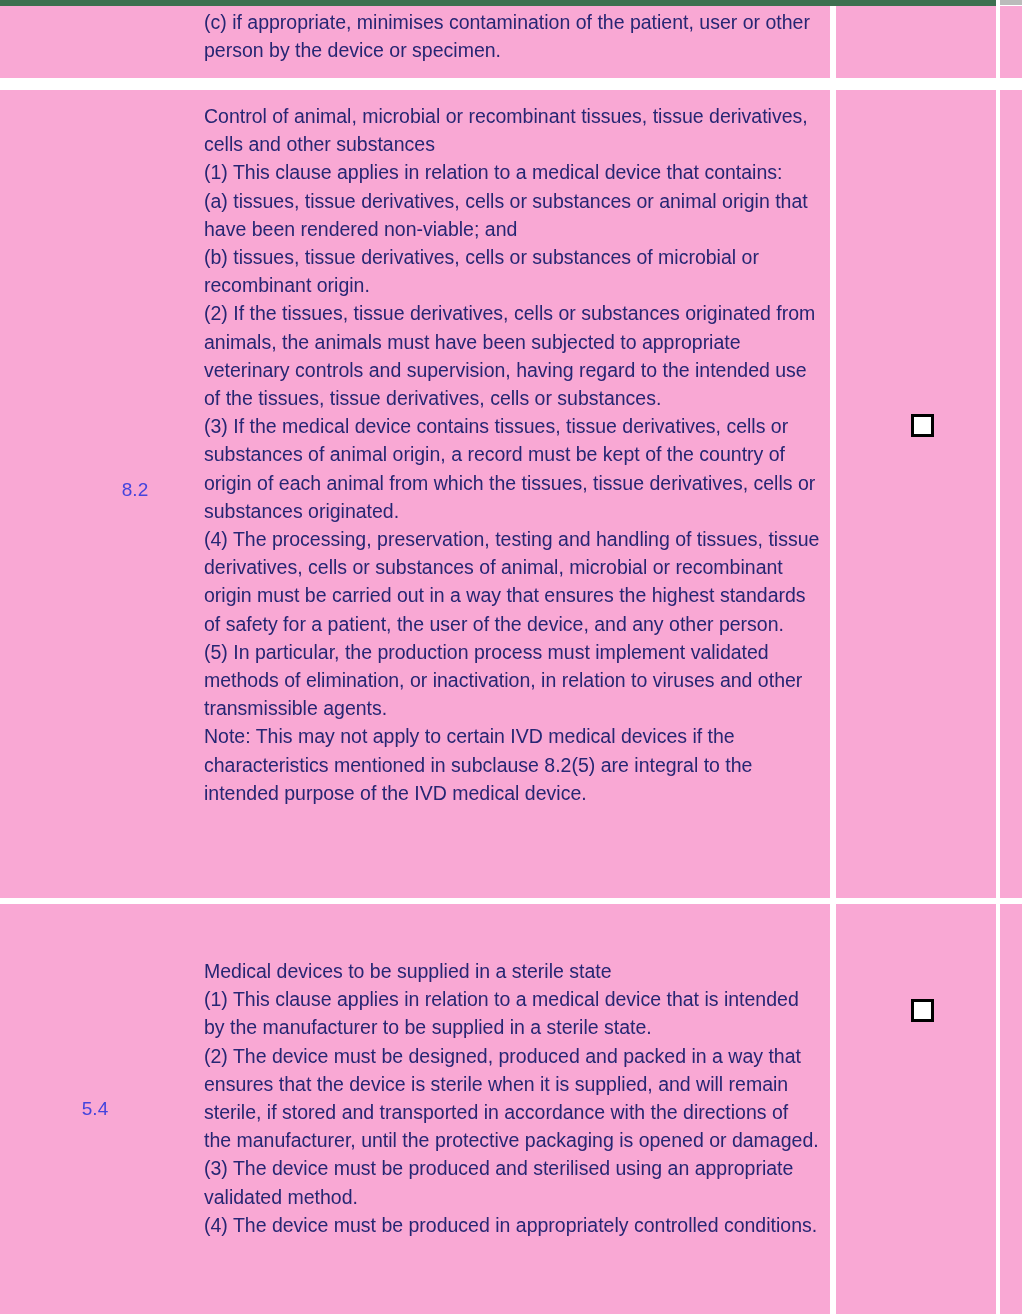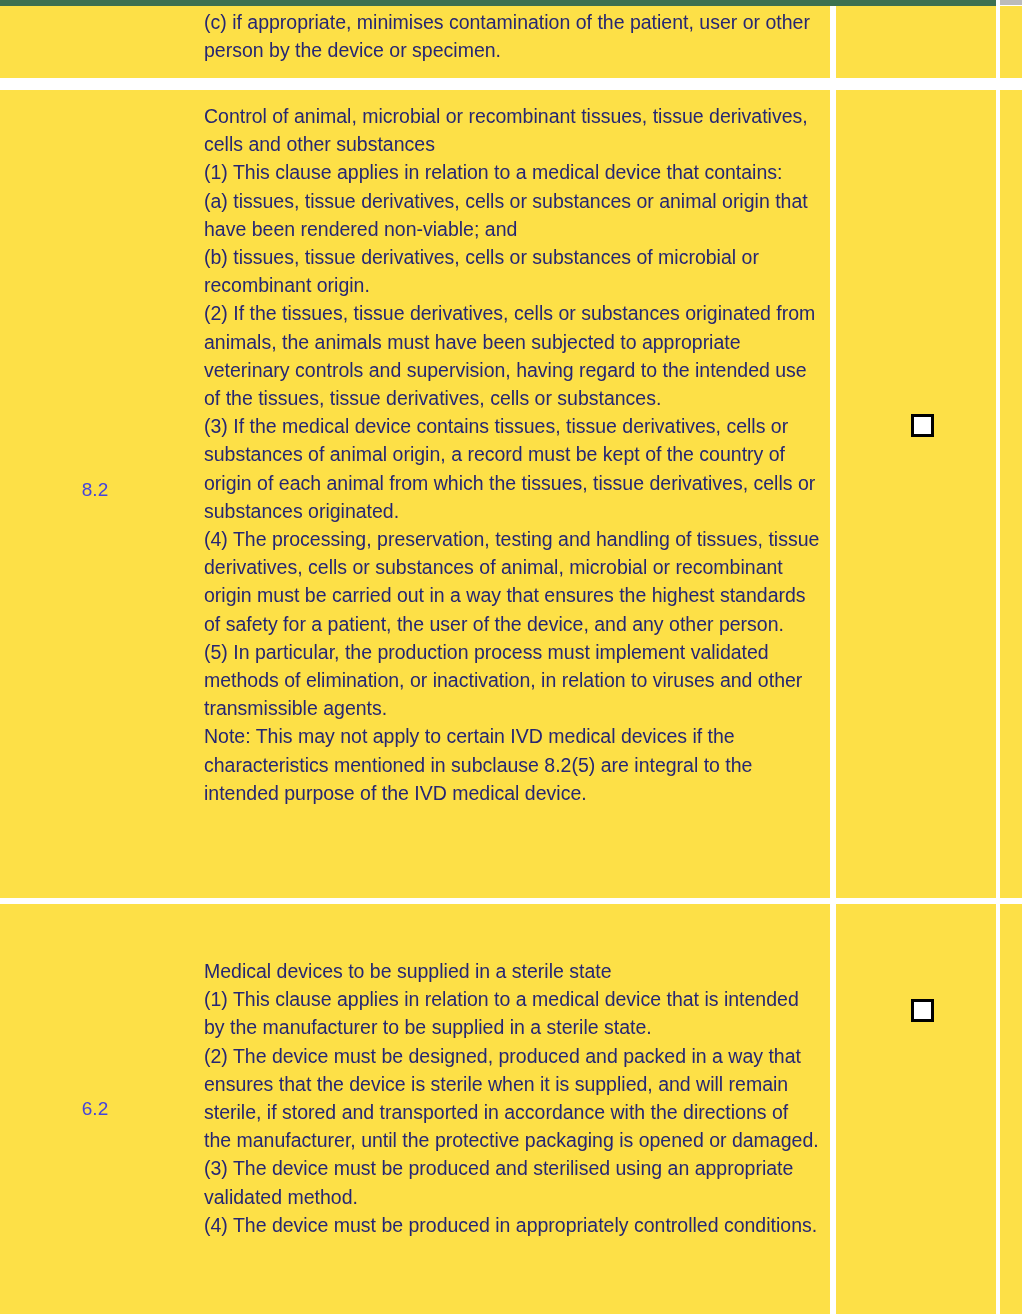--- a/index.html
+++ b/index.html
@@ -43,21 +43,21 @@
 
   .row {
     position: absolute;
     left: 0;
     width: 1022px;
   }
 
   .cell {
     position: absolute;
     top: 0;
-    background: #fde047;
+    background: #f9a8d4;
     box-sizing: border-box;
   }
 
   .col-num    { left: 0px;    width: 190px; }
   .col-text   { left: 190px;  width: 640px; }
   .col-check  { left: 836px;  width: 160px; }
   .col-extra  { left: 1000px; width: 22px;  }
 
   .clause-num {
     color: #4444dd;
@@ -90,21 +90,21 @@
 
   
   #row-continuation { top: 0px; height: 72px; }
   #row-continuation .cell { height: 72px; }
   #row-continuation .clause-text { top: 2px; }
 
   
   #row-8-2 { top: 84px; height: 808px; }
   #row-8-2 .cell { height: 808px; }
   #row-8-2 .clause-text { top: 12px; }
-  #row-8-2 .clause-num  { top: 389px; }
+  #row-8-2 .clause-num  { top: 389px; padding-left: 40px; }
   #row-8-2 .checkbox    { top: 324px; left: 75px; }
 
   
   #row-8-3 { top: 898px; height: 416px; }
   #row-8-3 .cell { height: 416px; }
   #row-8-3 .clause-text { top: 53px; }
   #row-8-3 .clause-num  { top: 194px; }
   #row-8-3 .checkbox    { top: 95px; left: 75px; }
 </style>
 </head>
@@ -140,21 +140,21 @@
 Note: This may not apply to certain IVD medical devices if the characteristics mentioned in subclause 8.2(5) are integral to the intended purpose of the IVD medical device.</div>
     </div>
     <div class="cell col-check">
       <div class="checkbox"></div>
     </div>
     <div class="cell col-extra"></div>
   </div>
 
   <div class="row" id="row-8-3">
     <div class="cell col-num">
-      <div class="clause-num">6.2</div>
+      <div class="clause-num">5.4</div>
     </div>
     <div class="cell col-text">
       <div class="clause-text">Medical devices to be supplied in a sterile state
 (1) This clause applies in relation to a medical device that is intended by the manufacturer to be supplied in a sterile state.
 (2) The device must be designed, produced and packed in a way that ensures that the device is sterile when it is supplied, and will remain sterile, if stored and transported in accordance with the directions of the manufacturer, until the protective packaging is opened or damaged.
 (3) The device must be produced and sterilised using an appropriate validated method.
 (4) The device must be produced in appropriately controlled conditions.</div>
     </div>
     <div class="cell col-check">
       <div class="checkbox"></div>

